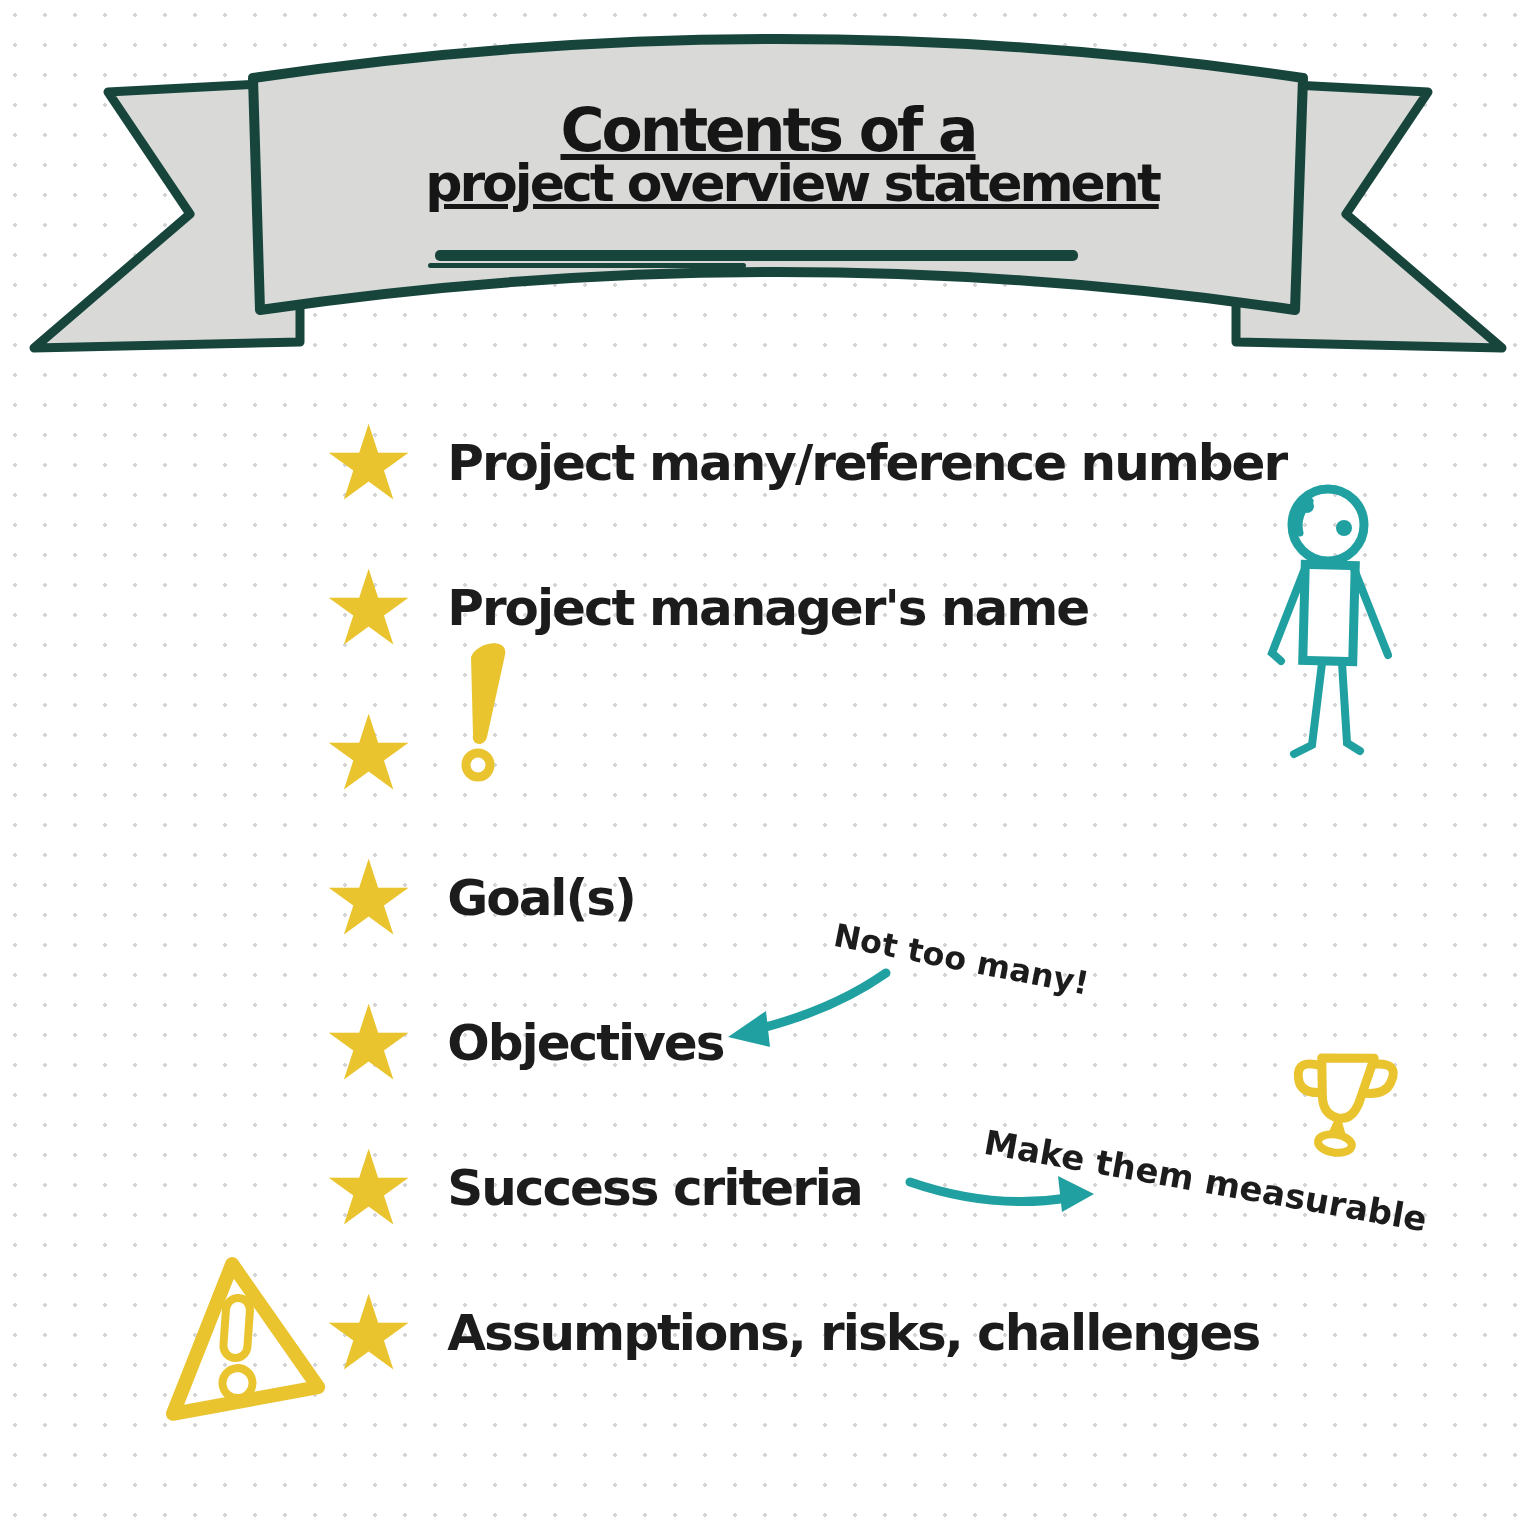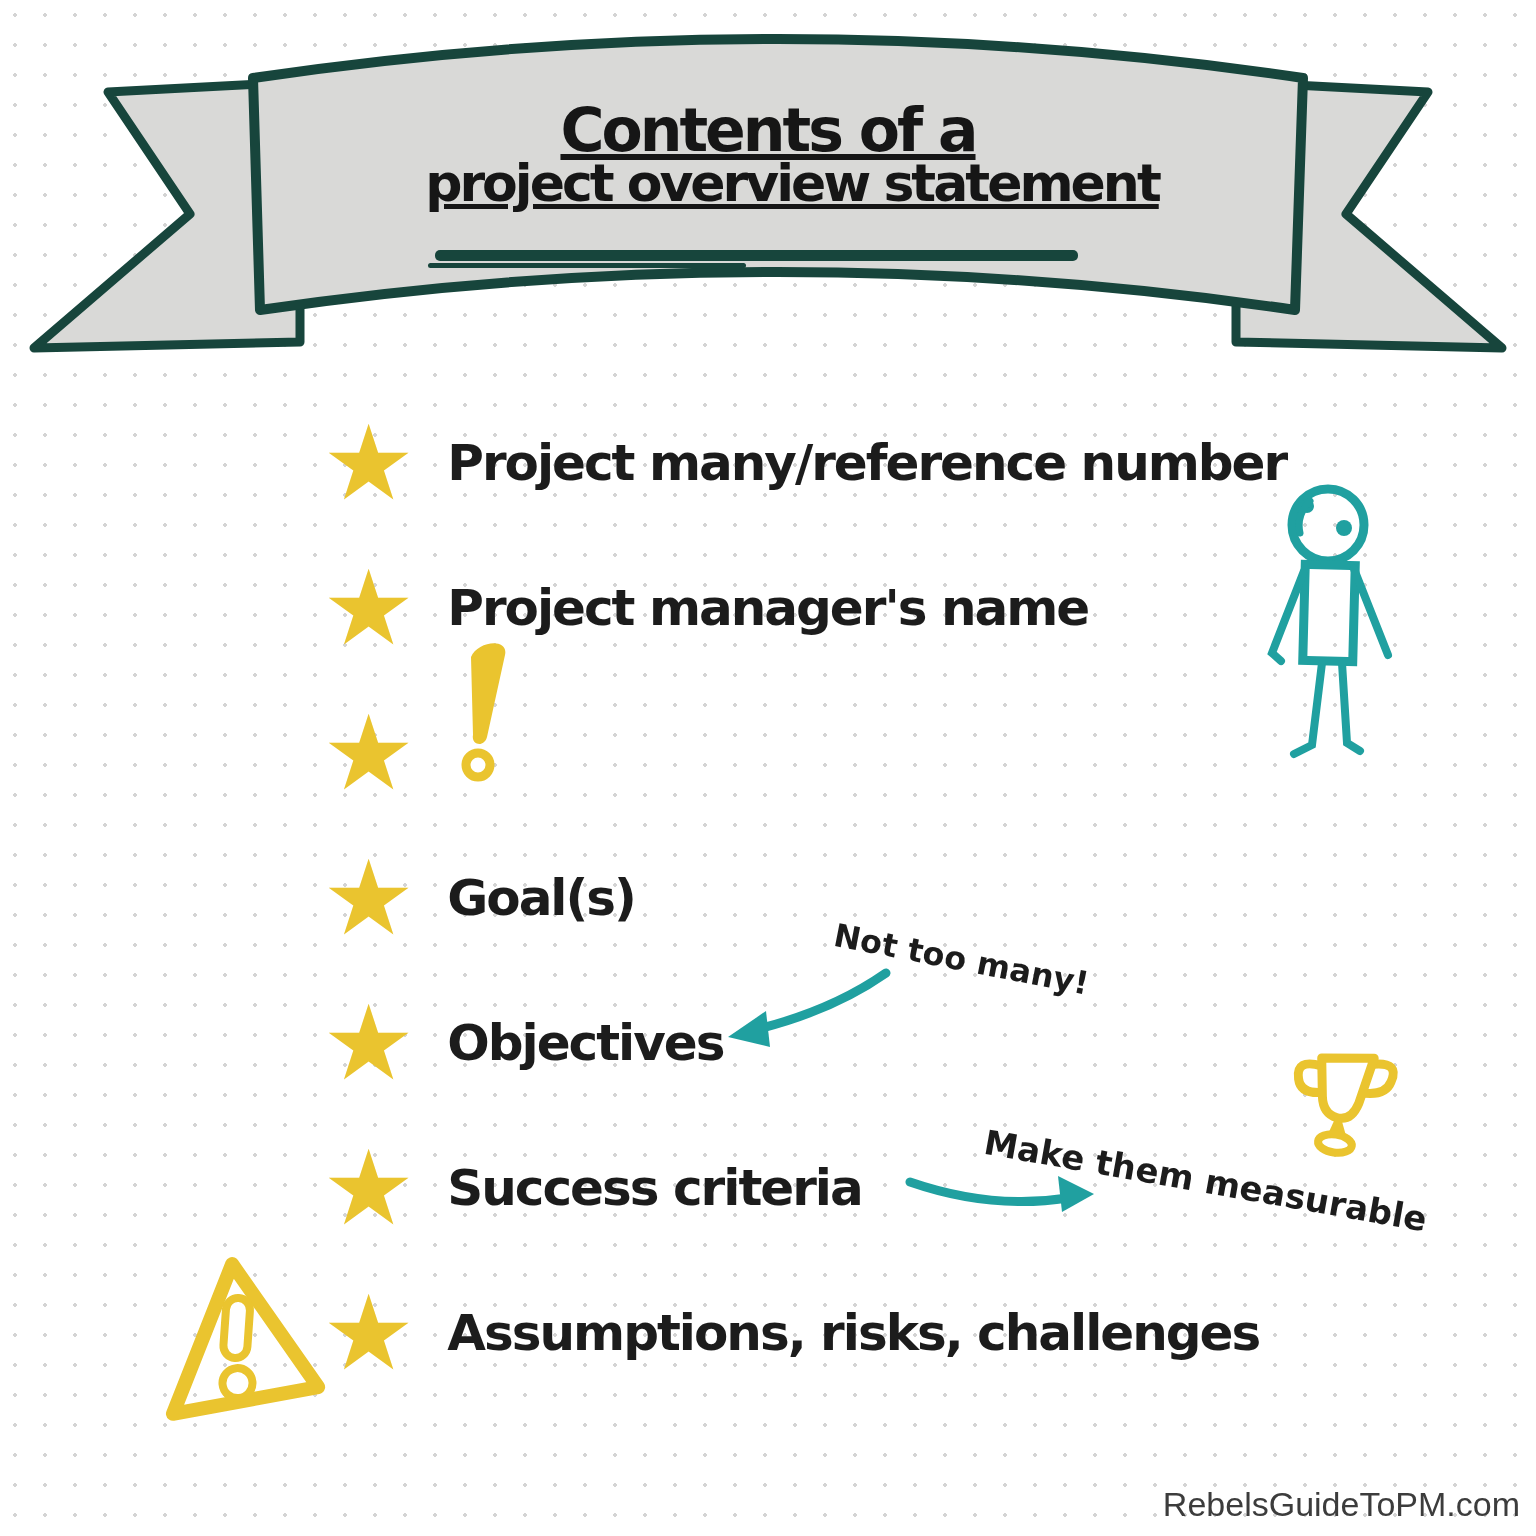--- a/index.html
+++ b/index.html
@@ -118,15 +118,14 @@
     <path d="M 54,73 L 49,90 L 67,90 L 60,74 Z" fill="#EAC42F"></path>
     <ellipse cx="57" cy="99" rx="17" ry="9" fill="#ffffff" stroke="#EAC42F" stroke-width="8"></ellipse>
   </svg>
 
   <svg class="abs warning" style="left:142px; top:1248px;" width="190" height="190" viewBox="0 0 190 190">
     <polygon points="97,16 172,146 25,160" fill="none" stroke="#EAC42F" stroke-width="14" stroke-linejoin="round"></polygon>
     <rect x="84" y="50" width="24" height="60" rx="12" fill="none" stroke="#EAC42F" stroke-width="8" transform="rotate(9 96 80)"></rect>
     <circle cx="92" cy="135" r="15" fill="none" stroke="#EAC42F" stroke-width="8"></circle>
   </svg>
 
-  <div class="watermark">RebelsGuideToPM.com</div>
 
 </div>
 
 </body></html>

